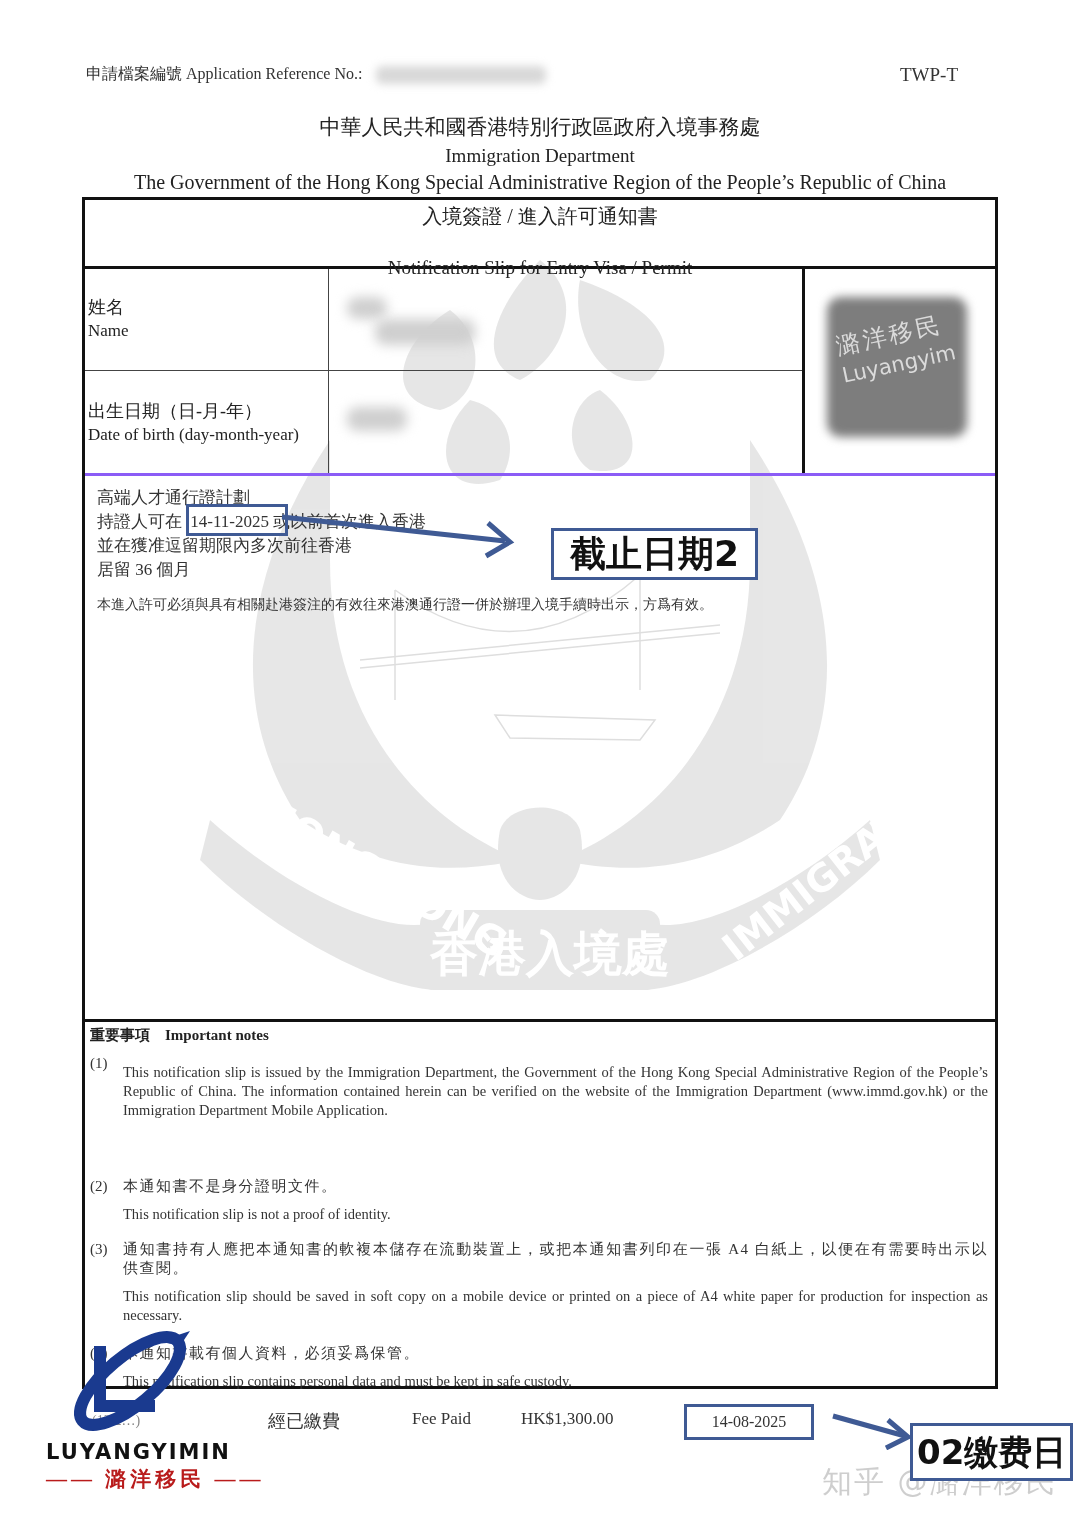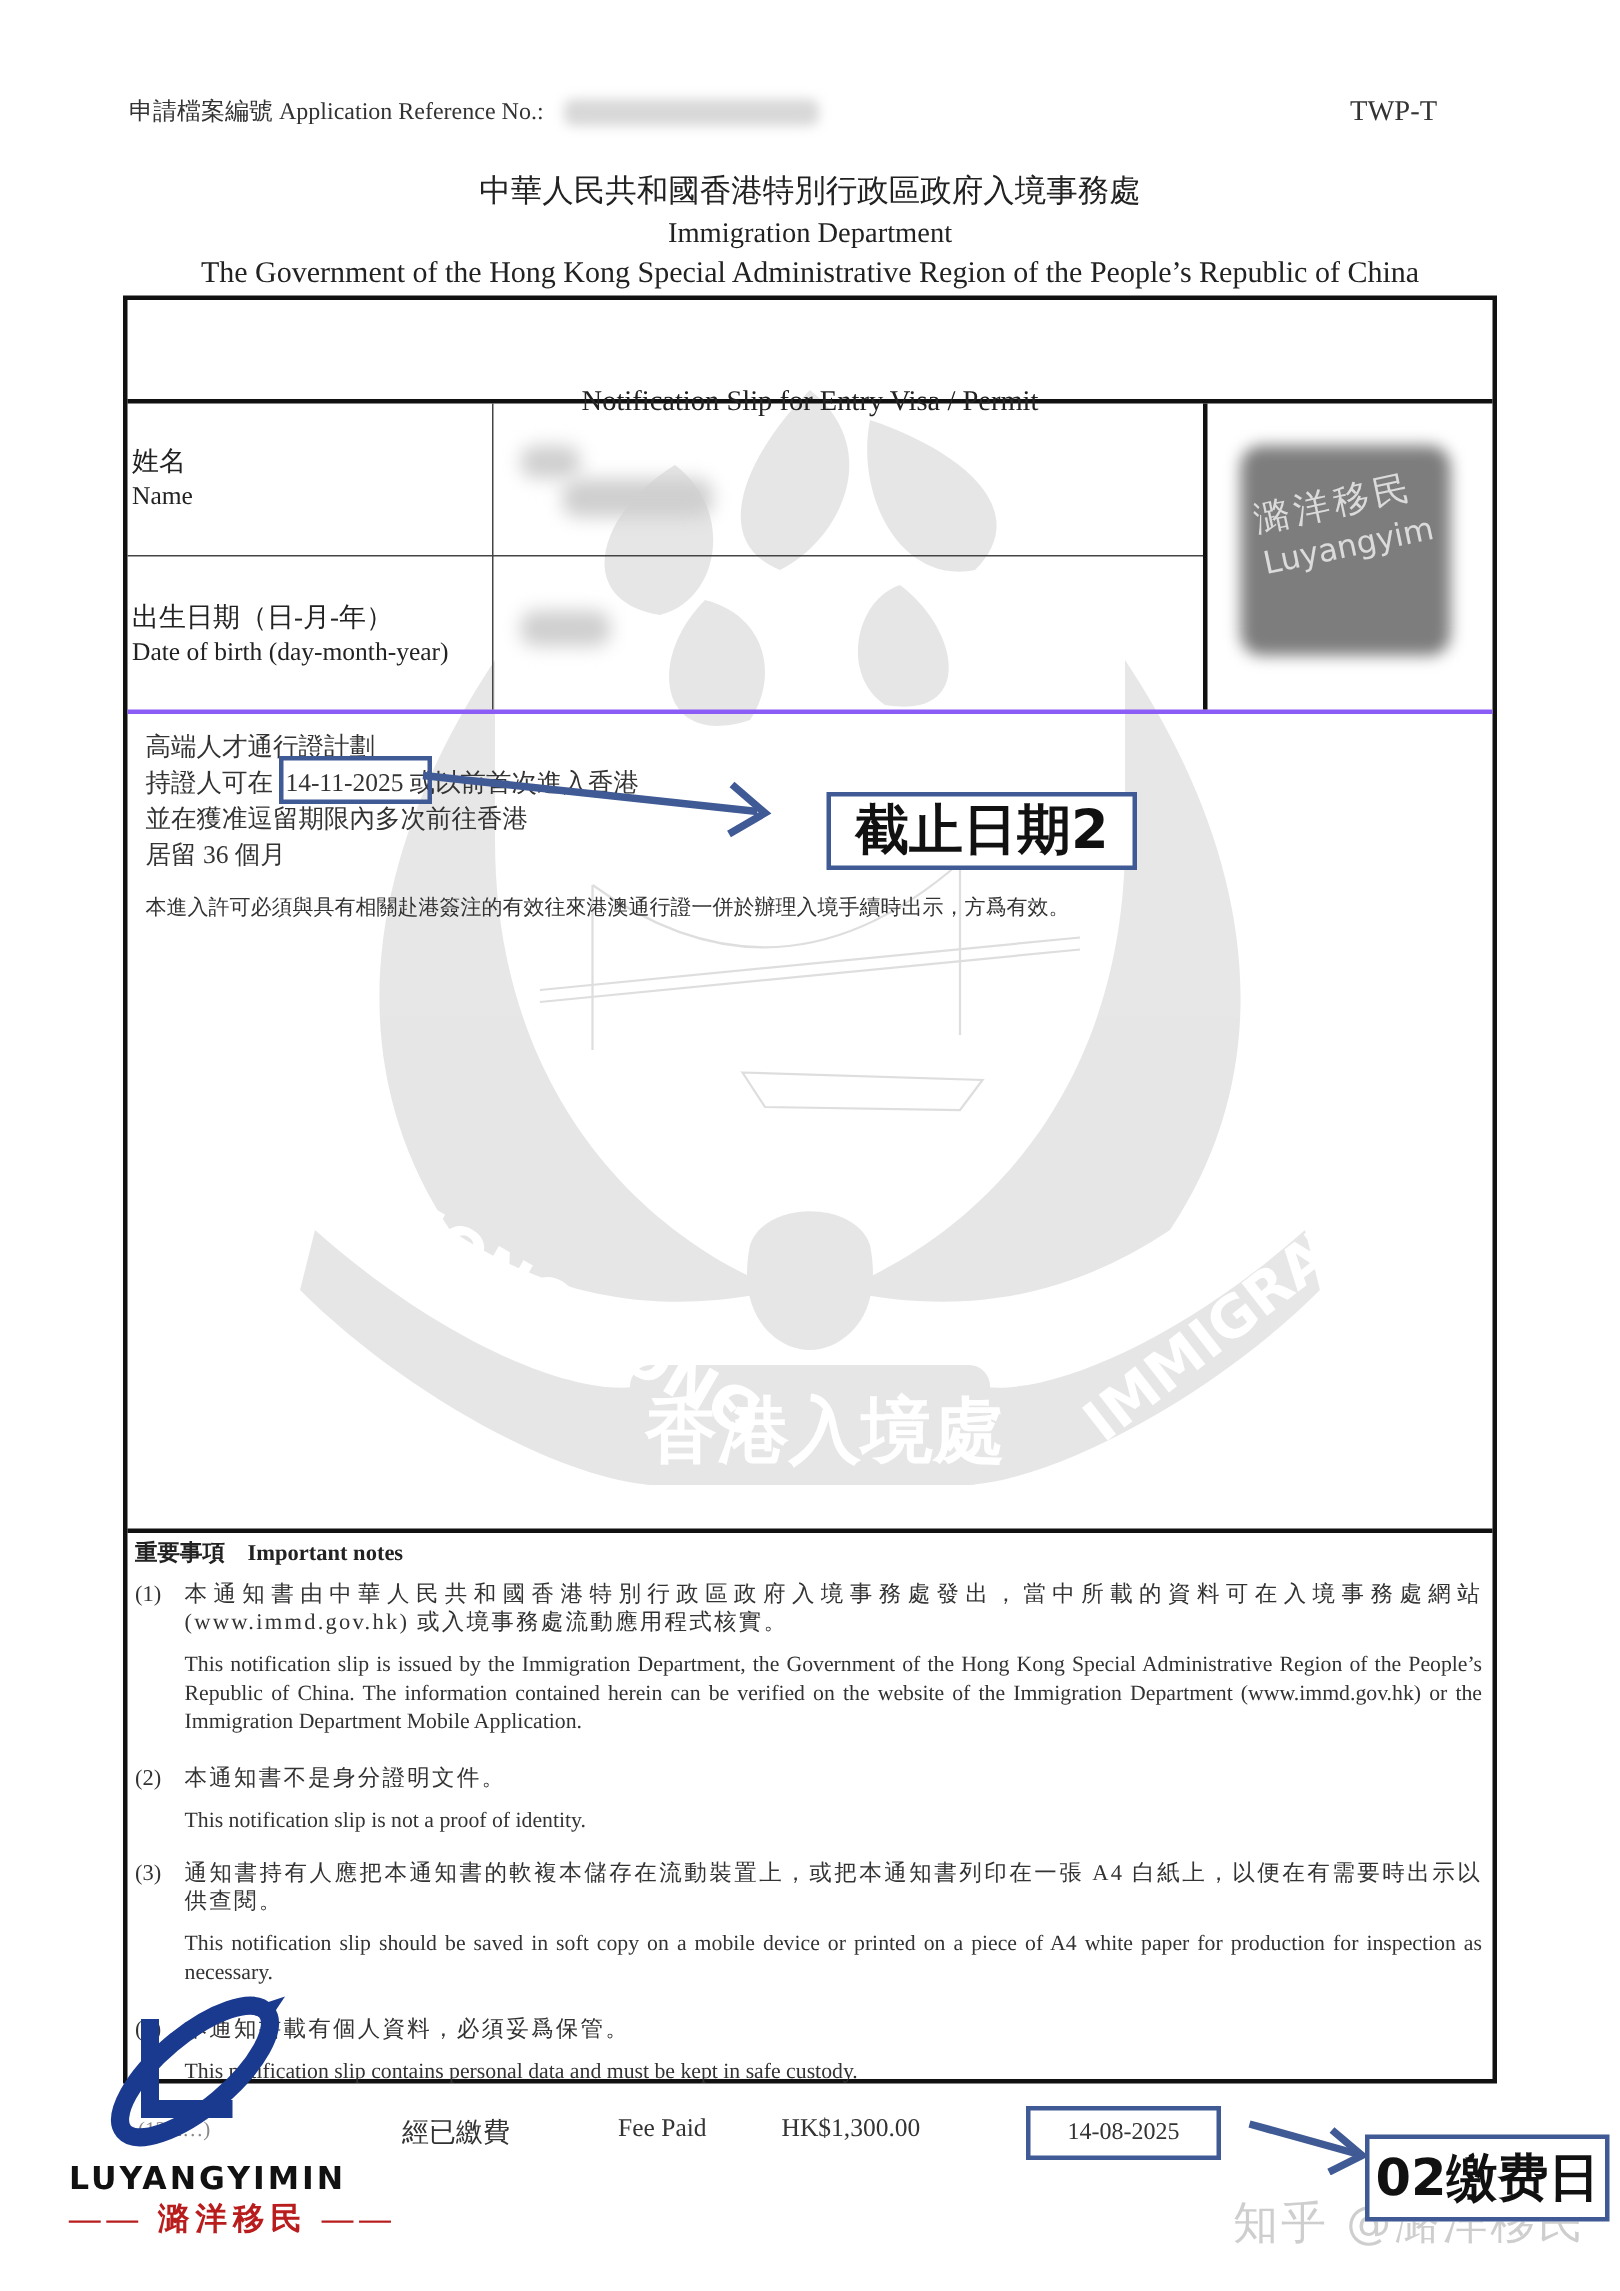--- a/index.html
+++ b/index.html
@@ -98,20 +98,21 @@
     <path d="M360 660 L 720 625"></path>
     <path d="M360 668 L 720 633"></path>
     <path d="M395 590 L 395 700 M 640 575 L 640 690"></path>
     <path d="M395 590 Q 520 680 640 575"></path>
     <path d="M495 715 L 655 720 L 640 740 L 510 738 Z"></path>
   </g>
 </svg>
 
 <div class="abs box">
   <div class="title-row">
+    <div class="title-zh">入境簽證 / 進入許可通知書</div>
     <div class="title-en">Notification Slip for Entry Visa / Permit</div>
   </div>
 
   <div class="info-area">
     <div class="vline1"></div>
     <div class="vline2"></div>
     <div class="hline1"></div>
 
     <div class="lbl-zh" style="top:26px">姓名</div>
     <div class="lbl-en" style="top:52px">Name</div>
@@ -145,21 +146,20 @@
       <path d="M208 12 L 230 31 L 206 45" stroke="#3f5a94" stroke-width="5" fill="none"></path>
     </svg>
     <div class="callout">截止日期2</div>
   </div>
 
   <div class="notes-area">
     <div class="notes-title">重要事項　Important notes</div>
 
     <div class="note" style="top:32px">
       <span class="num">(1)</span>
-      <div class="zh">本通知書由中華人民共和國香港特別行政區政府入境事務處發出，當中所載的資料可在入境事務處網站 (www.immd.gov.hk) 或入境事務處流動應用程式核實。</div>
       <div class="en">This notification slip is issued by the Immigration Department, the Government of the Hong Kong Special Administrative Region of the People’s Republic of China.  The information contained herein can be verified on the website of the Immigration Department (www.immd.gov.hk) or the Immigration Department Mobile Application.</div>
     </div>
     <div class="note" style="top:155px">
       <span class="num">(2)</span>
       <div class="zh">本通知書不是身分證明文件。</div>
       <div class="en">This notification slip is not a proof of identity.</div>
     </div>
     <div class="note" style="top:218px">
       <span class="num">(3)</span>
       <div class="zh">通知書持有人應把本通知書的軟複本儲存在流動裝置上，或把本通知書列印在一張 A4 白紙上，以便在有需要時出示以供查閱。</div>

